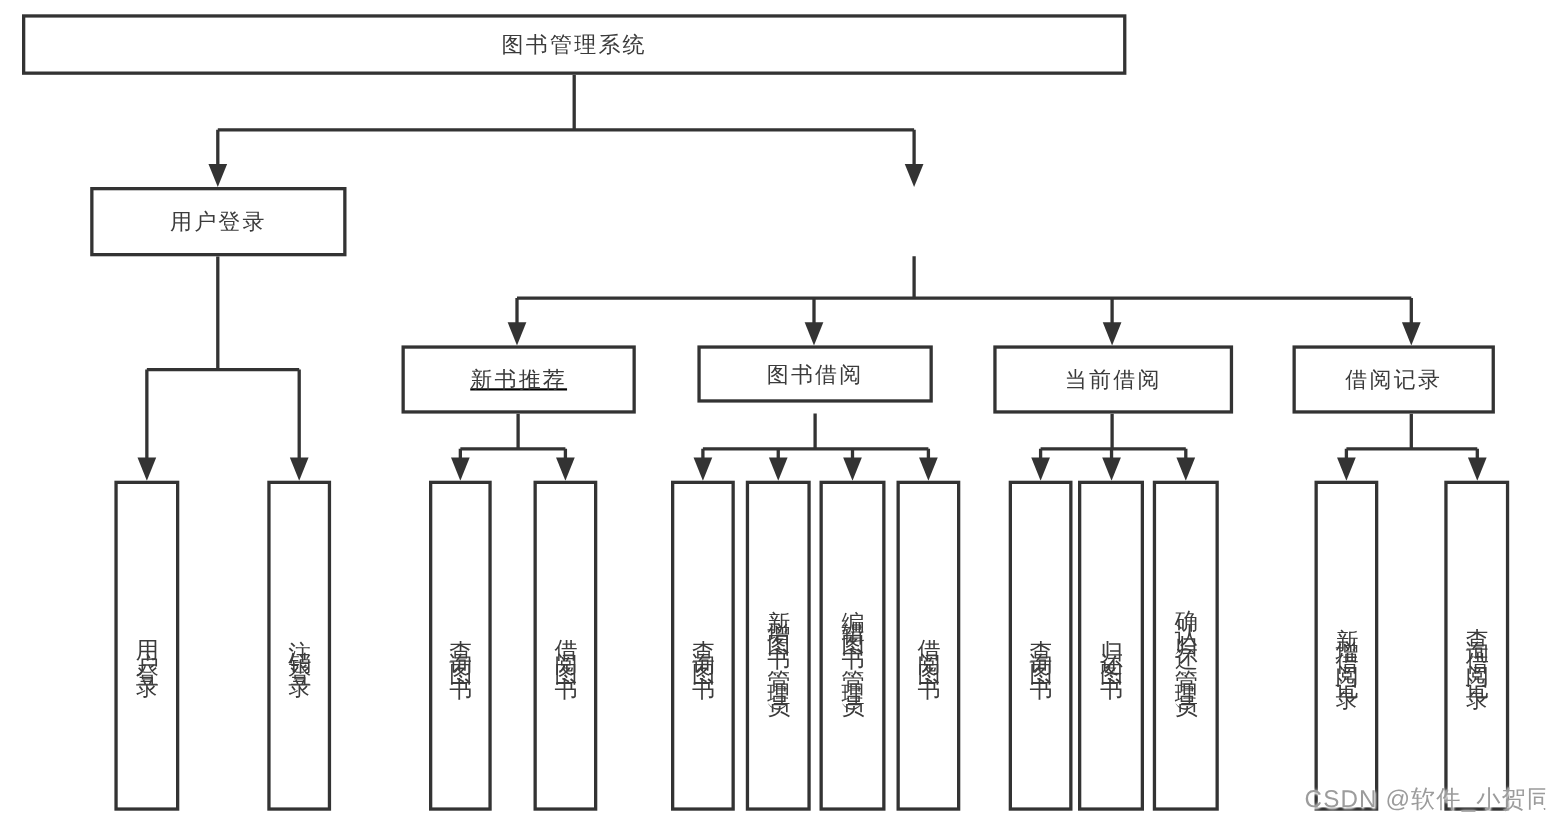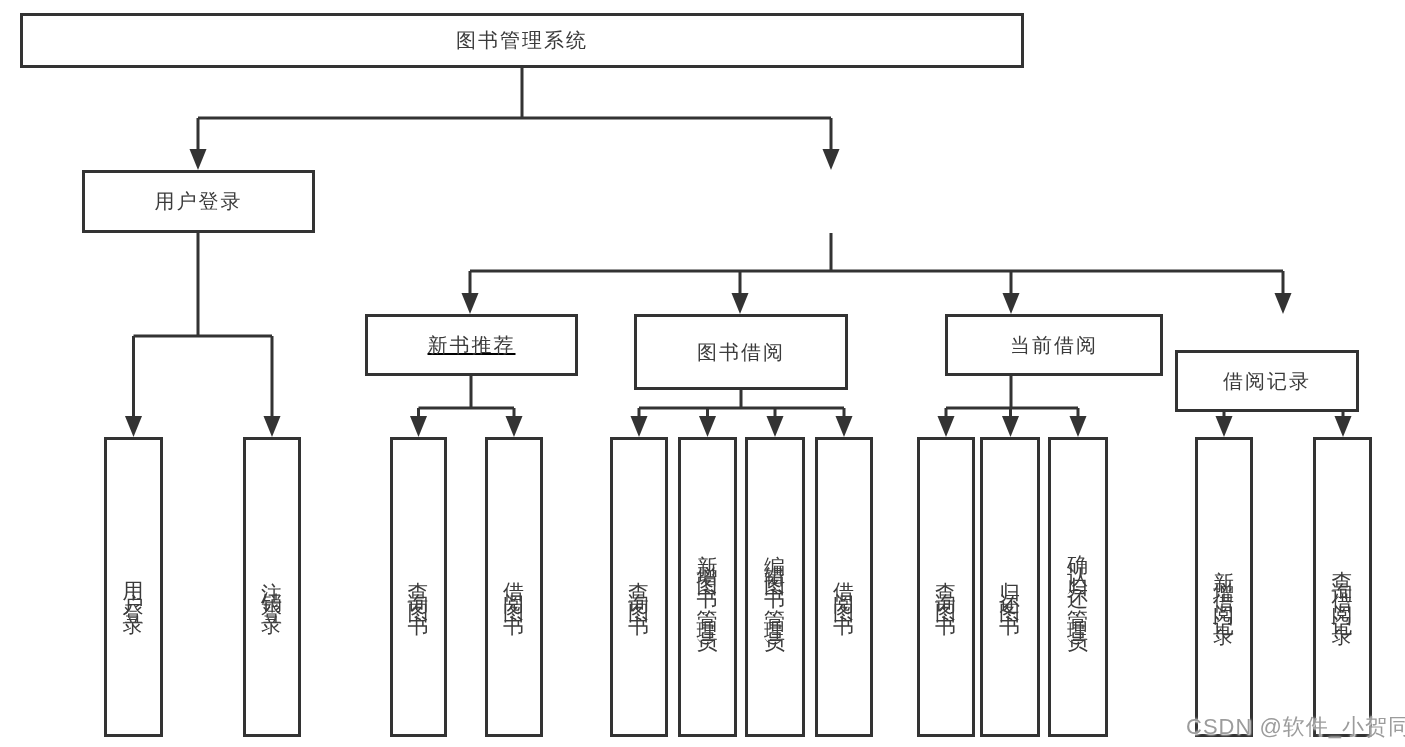--- a/index.html
+++ b/index.html
@@ -46,23 +46,23 @@
     color: #3b3b3b;
     white-space: nowrap;
   }
   
   .n-root    { left: 20px;   top: 13px;  width: 1004px; height: 55px; }
   
   .n-login   { left: 82px;   top: 170px; width: 233px;  height: 63px; }
   .n-mgmt    { left: 712px;  top: 170px; width: 238px;  height: 63px; }
   
   .n-rec     { left: 365px;  top: 314px; width: 213px;  height: 62px; text-decoration: underline; }
-  .n-borrow  { left: 634px;  top: 314px; width: 214px;  height: 76px; justify-content: center; }
-  .n-current { left: 903px;  top: 314px; width: 218px;  height: 62px; margin-left: 42px; }
-  .n-records { left: 1175px; top: 314px; width: 184px;  height: 62px; margin-top: 36px; }
+  .n-borrow  { left: 634px;  top: 314px; width: 214px;  height: 52px; justify-content: center; }
+  .n-current { left: 903px;  top: 314px; width: 218px;  height: 62px; }
+  .n-records { left: 1175px; top: 314px; width: 184px;  height: 62px; }
   
   .leaf { top: 437px; height: 300px; }
   .n-l1  { left: 104px;  width: 59px; }
   .n-l2  { left: 243px;  width: 58px; }
   .n-l3  { left: 390px;  width: 57px; }
   .n-l4  { left: 485px;  width: 58px; }
   .n-l5  { left: 610px;  width: 58px; }
   .n-l6  { left: 678px;  width: 59px; }
   .n-l7  { left: 745px;  width: 60px; }
   .n-l8  { left: 815px;  width: 58px; }

